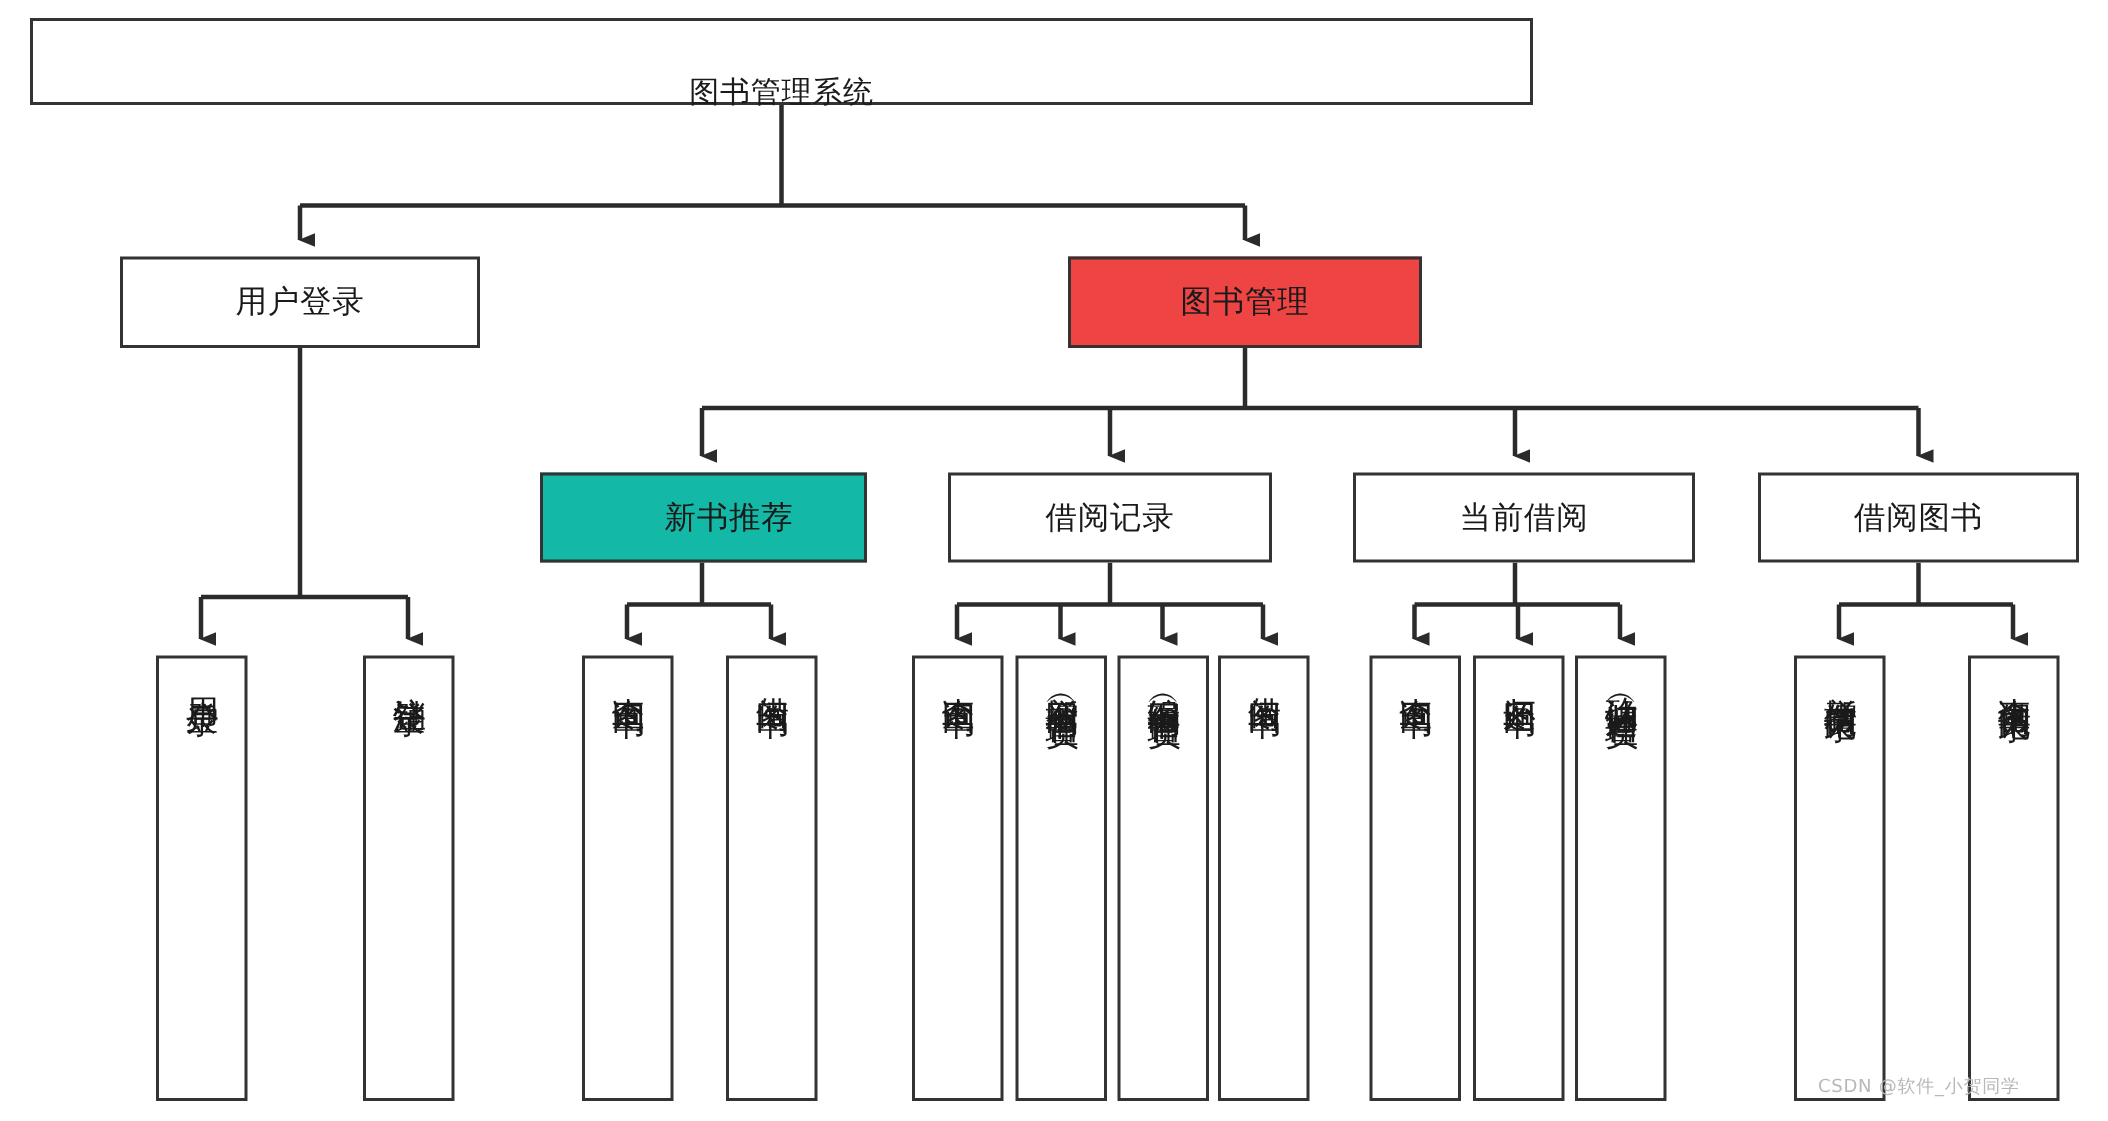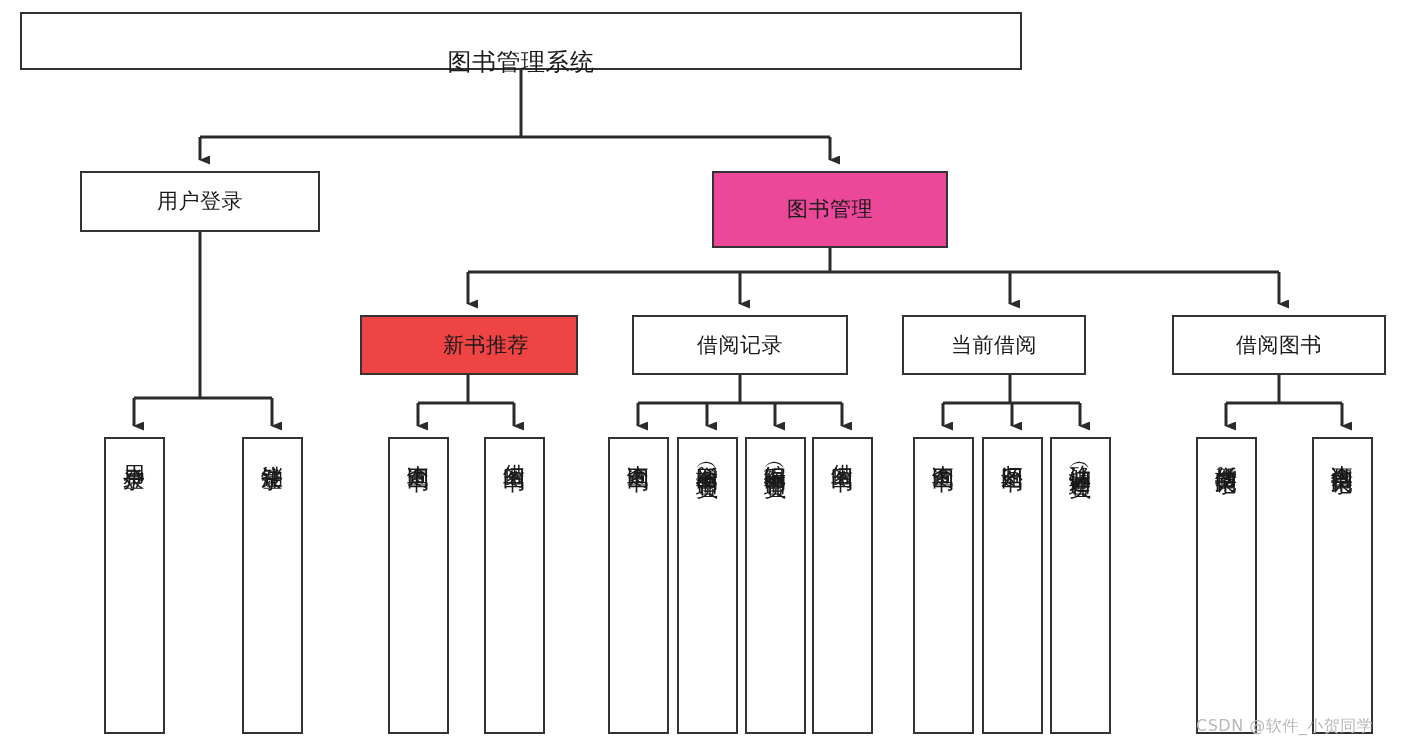--- a/index.html
+++ b/index.html
@@ -51,28 +51,29 @@
     padding-top: 8px;
   }
   .node.vertical .node-label {
     writing-mode: vertical-rl;
     text-orientation: upright;
     font-size: 22px;
     line-height: 1.05;
     letter-spacing: 2px;
     white-space: nowrap;
   }
-  .node.root .node-label { font-size: 24px; margin-top: 42px; }
+  .node.root .node-label { font-size: 20px; margin-top: 42px; }
   .watermark {
     position: absolute;
-    font-size: 16px;
+    font-size: 12px;
     color: #b8b8b8;
     white-space: nowrap;
     z-index: 5;
     letter-spacing: 0.5px;
+    margin-left: 16px;
   }
 </style>
 </head>
 <body>
 
 <div id="diagram-root" style="background: rgb(255, 255, 255);">
 
   <svg class="edges" viewBox="0 0 1405 747" xmlns="http://www.w3.org/2000/svg">
     <defs>
       <marker id="arrowhead" markerWidth="9" markerHeight="11" refX="4.5" refY="10" orient="auto" markerUnits="userSpaceOnUse">
@@ -122,30 +123,30 @@
       <path d="M 1342,403 L 1342,426" marker-end="url(#arrowhead)"></path>
     </g>
   </svg>
 
   <div class="node horizontal root" style="left: 20px; top: 12px; width: 1002px; height: 58px; border-color: rgb(51, 51, 51); background: rgb(255, 255, 255); color: rgb(26, 26, 26);">
     <span class="node-label">图书管理系统</span>
   </div>
   <div class="node horizontal" style="left: 80px; top: 171px; width: 240px; height: 61px; border-color: rgb(51, 51, 51); background: rgb(255, 255, 255); color: rgb(26, 26, 26);">
     <span class="node-label">用户登录</span>
   </div>
-  <div class="node horizontal" style="left: 712px; top: 171px; width: 236px; height: 77px; border-color: rgb(51, 51, 51); background: #ec4899; color: rgb(26, 26, 26);">
+  <div class="node horizontal" style="left: 712px; top: 171px; width: 236px; height: 61px; border-color: rgb(51, 51, 51); background: #ef4444; color: rgb(26, 26, 26);">
     <span class="node-label">图书管理</span>
   </div>
-  <div class="node horizontal" style="left: 360px; top: 315px; width: 218px; height: 60px; border-color: rgb(51, 51, 51); background: #ef4444; color: rgb(26, 26, 26); padding-left: 34px;">
+  <div class="node horizontal" style="left: 360px; top: 315px; width: 218px; height: 60px; border-color: rgb(51, 51, 51); background: #14b8a6; color: rgb(26, 26, 26); padding-left: 34px;">
     <span class="node-label">新书推荐</span>
   </div>
   <div class="node horizontal" style="left: 632px; top: 315px; width: 216px; height: 60px; border-color: rgb(51, 51, 51); background: rgb(255, 255, 255); color: rgb(26, 26, 26);">
     <span class="node-label">借阅记录</span>
   </div>
-  <div class="node horizontal" style="left: 902px; top: 315px; width: 184px; height: 60px; border-color: rgb(51, 51, 51); background: rgb(255, 255, 255); color: rgb(26, 26, 26);">
+  <div class="node horizontal" style="left: 902px; top: 315px; width: 228px; height: 60px; border-color: rgb(51, 51, 51); background: rgb(255, 255, 255); color: rgb(26, 26, 26);">
     <span class="node-label">当前借阅</span>
   </div>
   <div class="node horizontal" style="left: 1172px; top: 315px; width: 214px; height: 60px; border-color: rgb(51, 51, 51); background: rgb(255, 255, 255); color: rgb(26, 26, 26);">
     <span class="node-label">借阅图书</span>
   </div>
   <div class="node vertical" style="left: 104px; top: 437px; width: 61px; height: 297px; border-color: rgb(51, 51, 51); background: rgb(255, 255, 255); color: rgb(26, 26, 26);">
     <span class="node-label">用户登录</span>
   </div>
   <div class="node vertical" style="left: 242px; top: 437px; width: 61px; height: 297px; border-color: rgb(51, 51, 51); background: rgb(255, 255, 255); color: rgb(26, 26, 26);">
     <span class="node-label">注销登录</span>

